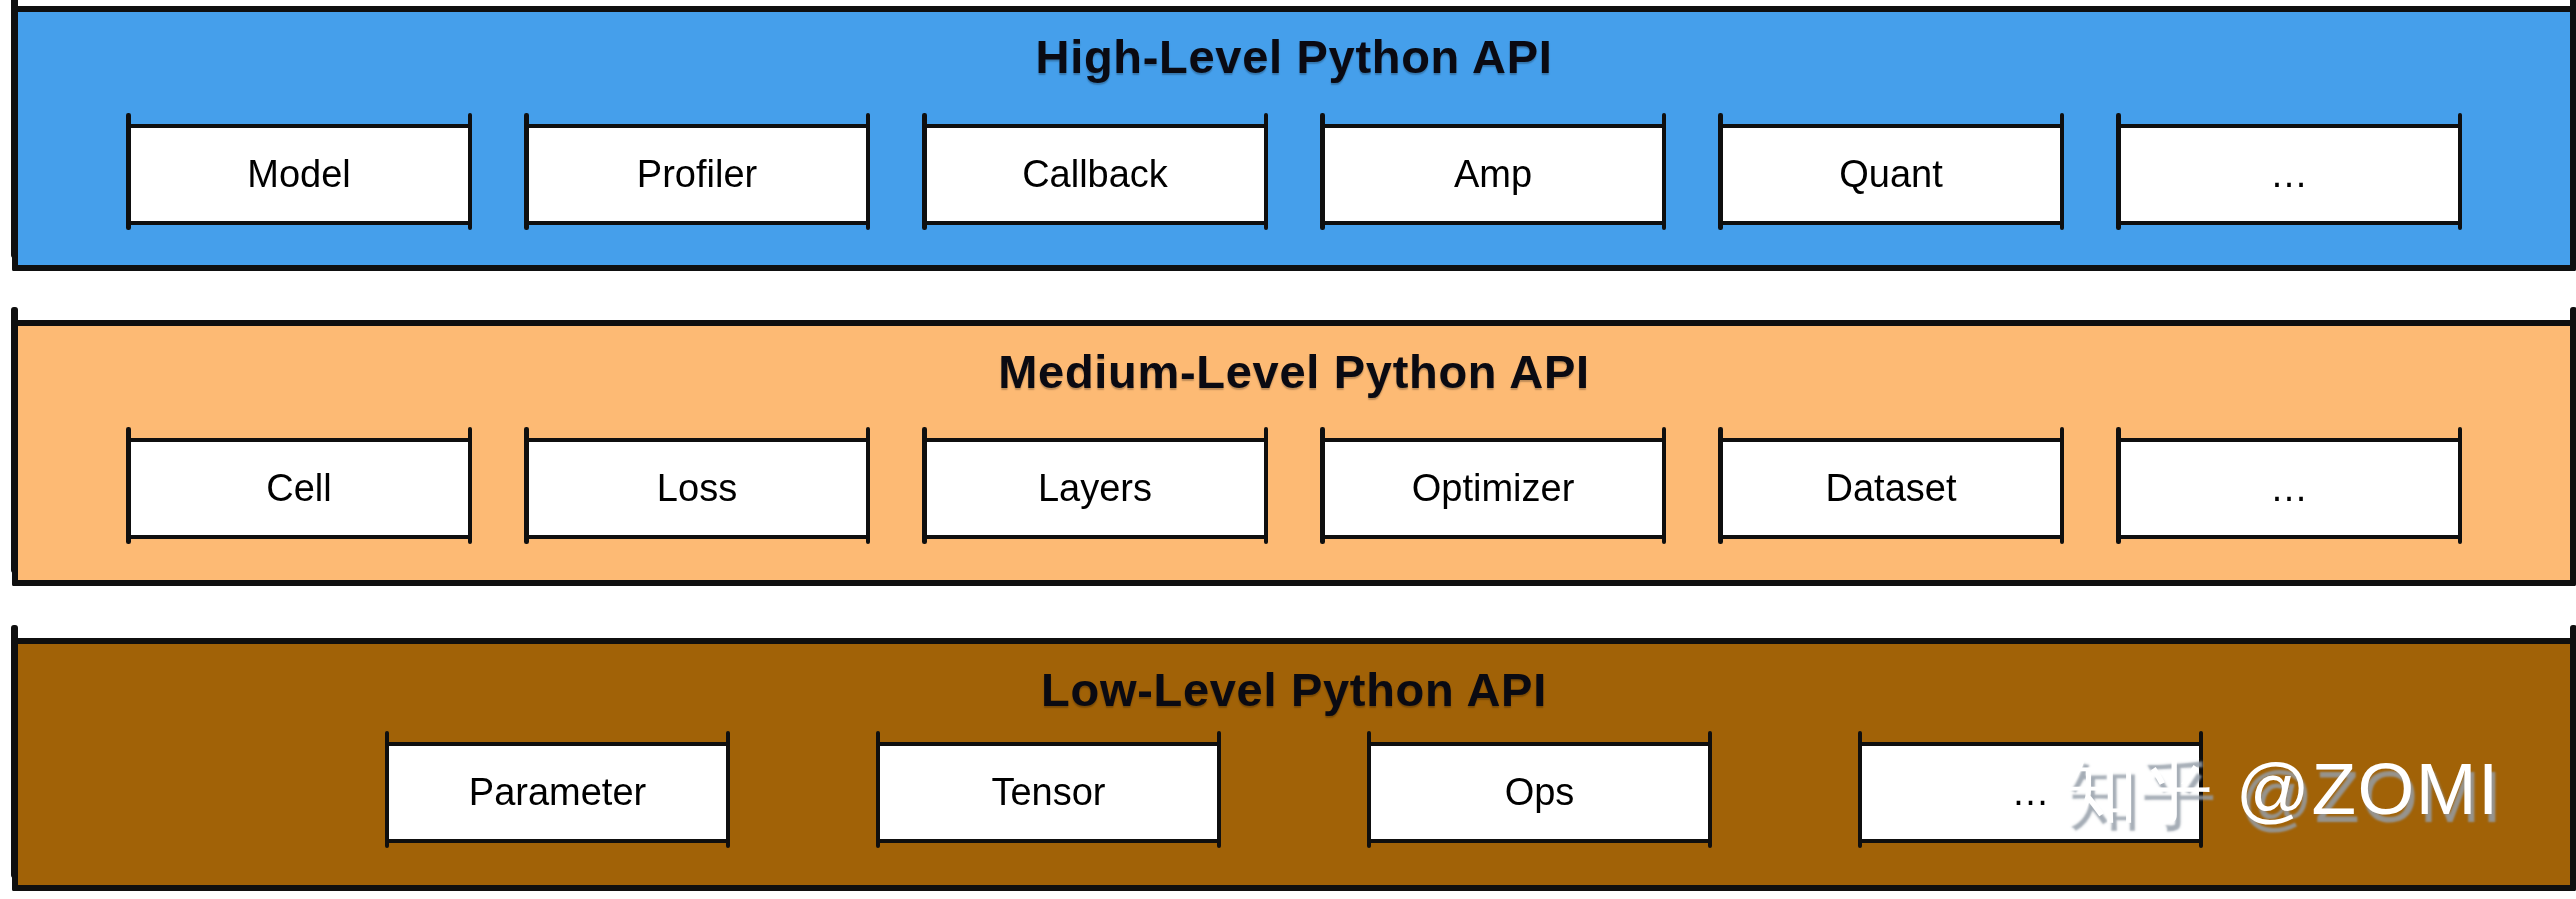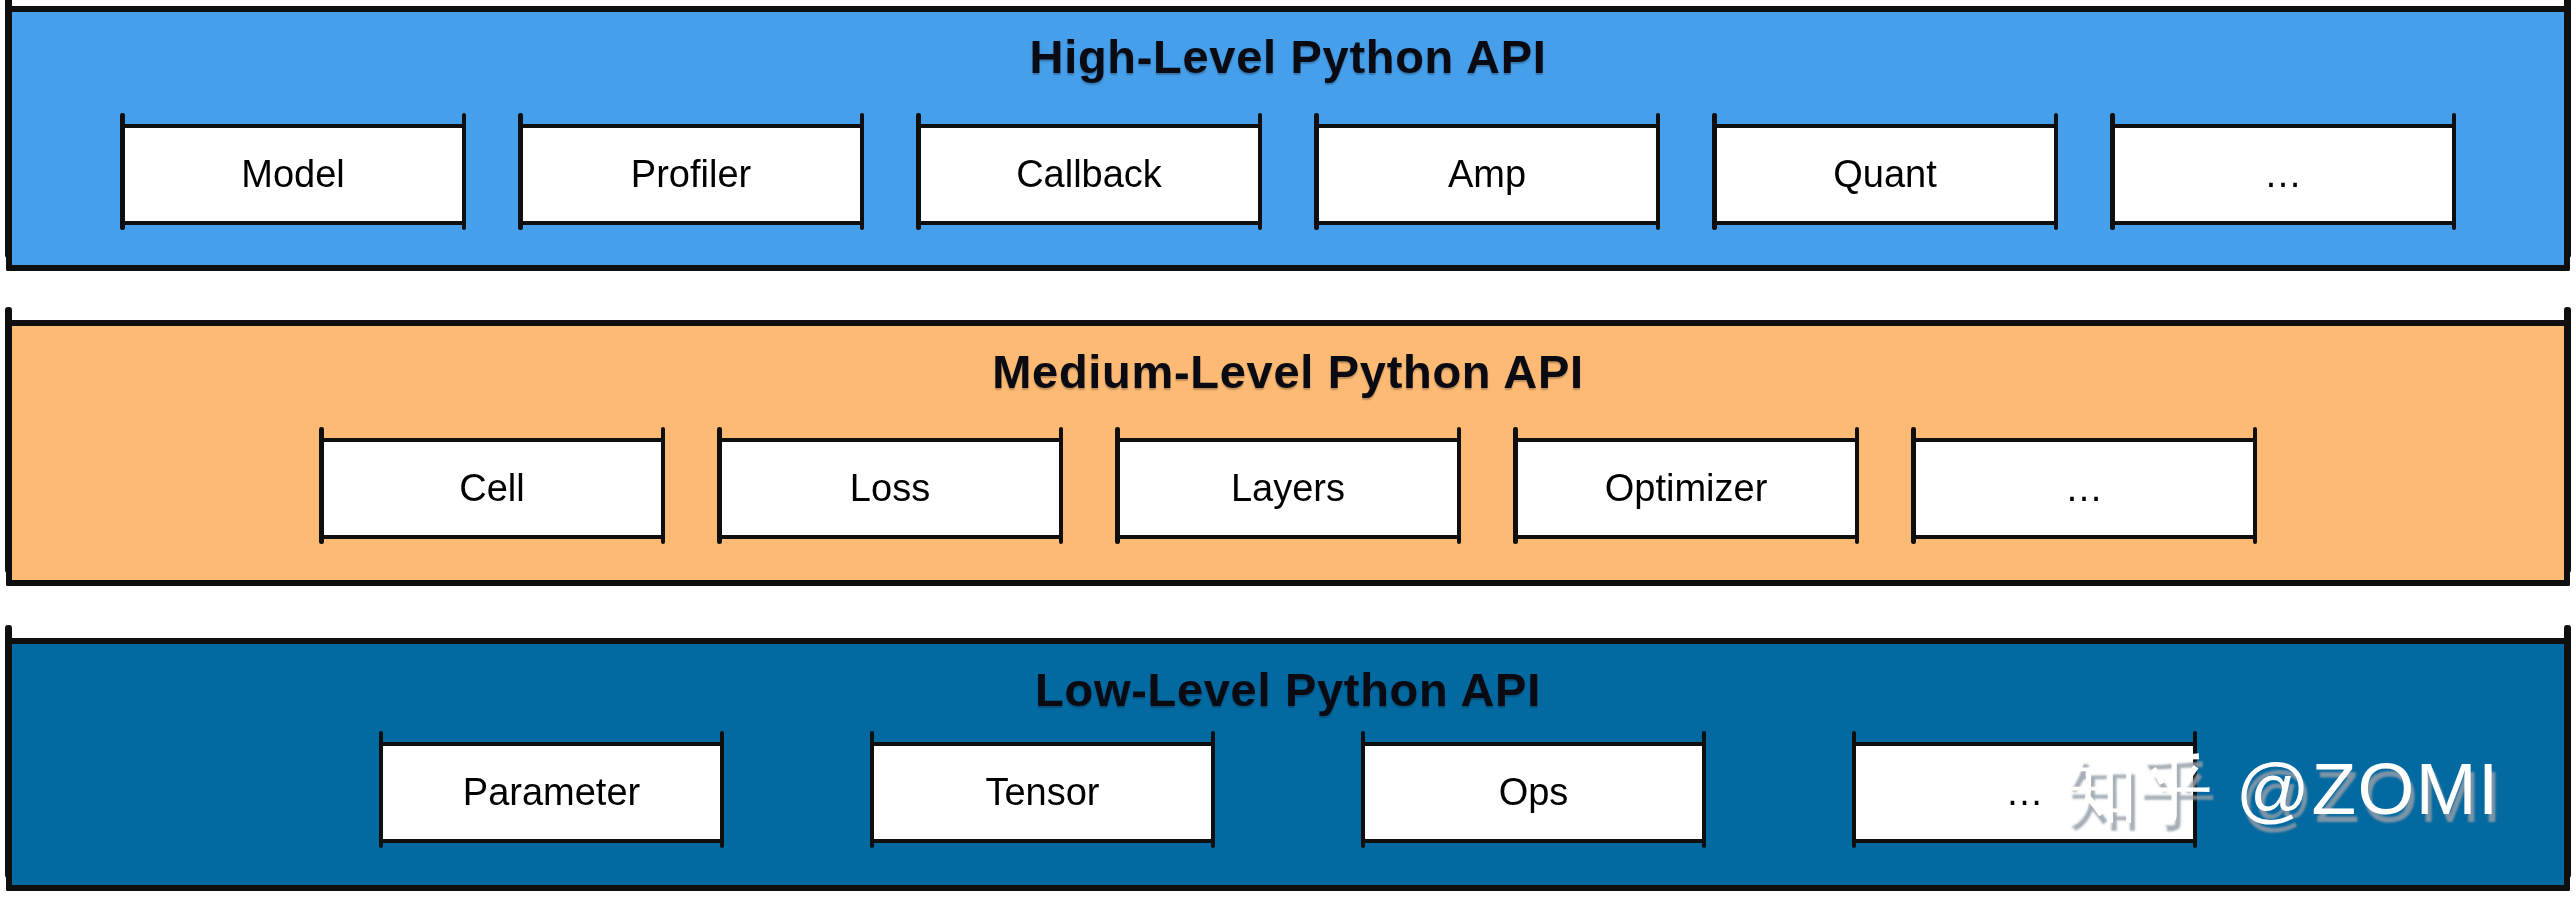--- a/index.html
+++ b/index.html
@@ -12,21 +12,21 @@
     width: 2576px;
     height: 899px;
     background: #ffffff;
     overflow: hidden;
     font-family: "Liberation Sans", sans-serif;
   }
 
   
   .band {
     position: absolute;
-    left: 6px;
+    left: 12px;
     width: 2564px;
     box-sizing: border-box;
     border: 6.6px solid #0f0f0f;
     border-radius: 1.5px;
   }
   
   .band::before, .band::after {
     content: "";
     position: absolute;
     top: -19px;
@@ -126,25 +126,26 @@
     </div>
   </section>
 
   <section class="band band-1" style="background-color: #fdba74;">
     <h2 class="band-title">Medium-Level Python API</h2>
     <div class="boxes">
       <div class="box">Cell</div>
       <div class="box">Loss</div>
       <div class="box">Layers</div>
       <div class="box">Optimizer</div>
+      <div class="box">Dataset</div>
       <div class="box">…</div>
     </div>
   </section>
 
-  <section class="band band-2" style="background-color: #0369a1;">
+  <section class="band band-2" style="background-color: #a16207;">
     <h2 class="band-title">Low-Level Python API</h2>
     <div class="boxes">
       <div class="box">Parameter</div>
       <div class="box">Tensor</div>
       <div class="box">Ops</div>
       <div class="box">…</div>
     </div>
   </section>
 
   <div class="watermark">知乎 @ZOMI</div>

